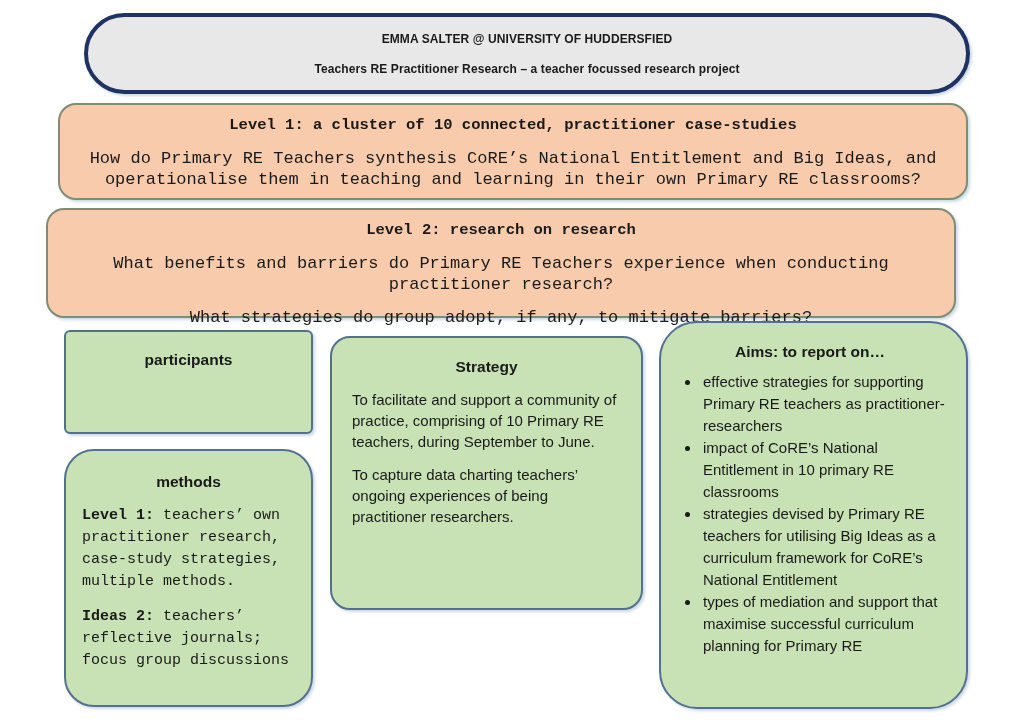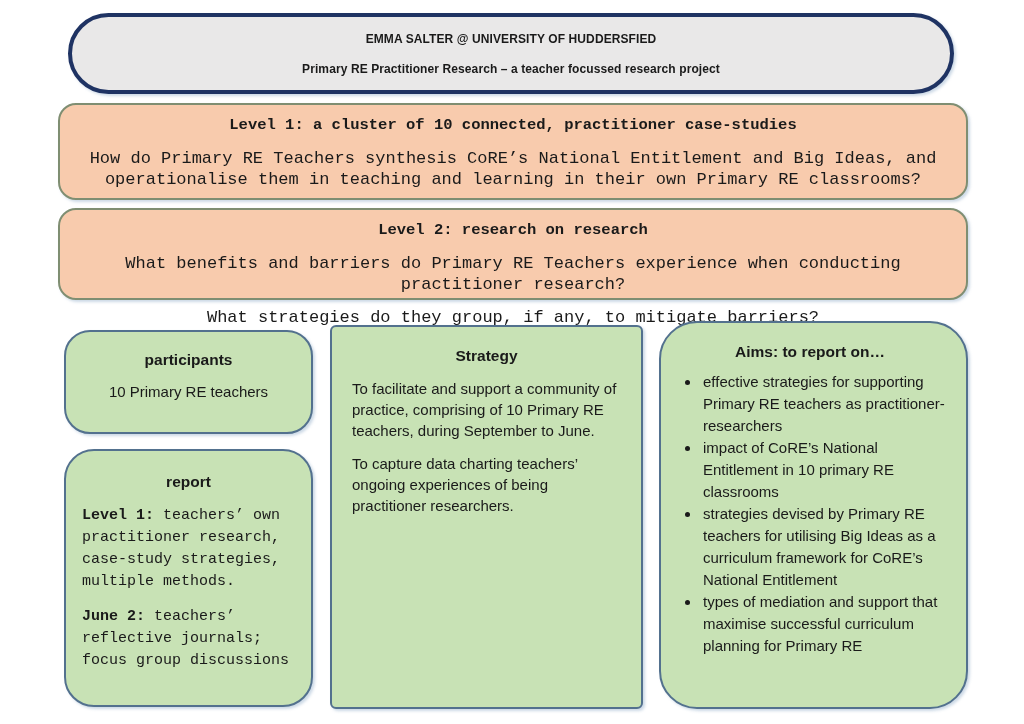--- a/index.html
+++ b/index.html
@@ -11,94 +11,93 @@
     --green-border:#53718e;
     --text:#1a1a1a;
   }
   html,body{margin:0;padding:0;background:#ffffff;}
   body{font-family:"Liberation Sans",sans-serif;color:var(--text);}
   .page{position:relative;width:1024px;height:724px;background:#ffffff;overflow:hidden;}
   .box{position:absolute;box-sizing:border-box;}
 
   
   .header{
-    left:68px;top:13px;width:886px;height:81px;
+    left:84px;top:13px;width:886px;height:81px;
     background:var(--header-fill);
     border:4px solid var(--navy-border);
     border-radius:42px;
     display:flex;flex-direction:column;justify-content:center;align-items:center;
     gap:16px;text-align:center;
     box-shadow:2px 2px 3px rgba(141,170,199,.45);
   }
   .header .hline{font-size:12px;font-weight:bold;letter-spacing:.1px;}
 
   
   .orange{
     background:var(--orange-fill);
     border:2px solid var(--orange-border);
     border-radius:18px;
     text-align:center;
     padding:10px 26px;
     box-shadow:2px 2px 3px rgba(141,170,199,.45);
     font-family:Liberation Mono, monospace;
   }
   .level1{left:58px;top:103px;width:910px;height:97px;}
-  .level2{left:58px;top:208px;width:910px;height:92px;}
+  .level2{left:46px;top:208px;width:910px;height:110px;}
   .box-title{font-weight:bold;font-size:15.5px;line-height:21px;}
   .orange p{margin:12px 0 0;font-size:17px;line-height:21px;}
 
   
   .green{
     background:var(--green-fill);
     border:2px solid var(--green-border);
     font-size:15px;line-height:21px;
     box-shadow:2px 2px 3px rgba(141,170,199,.45);
   }
   .green .box-title{text-align:center;}
-  .participants{left:64px;top:330px;width:249px;height:104px;border-radius:26px;padding:17px 10px;text-align:center;}
+  .participants{left:64px;top:330px;width:249px;height:104px;border-radius:6px;padding:17px 10px;text-align:center;}
   .participants p{margin:11px 0 0;}
   .methods{left:64px;top:449px;width:249px;height:258px;border-radius:30px;padding:20px 16px;}
   .methods p{margin:13px 0 0;line-height:22px;font-family:Liberation Mono, monospace;}
-  .strategy{left:330px;top:325px;width:313px;height:384px;border-radius:6px;padding:18px 20px;}
+  .strategy{left:330px;top:336px;width:313px;height:274px;border-radius:20px;padding:18px 20px;}
   .strategy p{margin:12px 0 0;}
   .aims{left:659px;top:321px;width:309px;height:388px;border-radius:38px;padding:18px 21px 18px 14px;}
   .aims ul{margin:9px 0 0;padding:0 0 0 26px;}
   .aims li{margin:0;padding-left:2px;line-height:22px;}
   .b{font-weight:bold;}
 </style>
 </head>
 <body>
 
 <div class="page">
 
   <div class="box header">
     <div class="hline">EMMA SALTER @ UNIVERSITY OF HUDDERSFIED</div>
-    <div class="hline">Primary RE Practitioner Research – a teacher focussed research project</div>
+    <div class="hline">Teachers RE Practitioner Research – a teacher focussed research project</div>
   </div>
 
   <div class="box orange level1">
     <div class="box-title">Level 1: a cluster of 10 connected, practitioner case-studies</div>
     <p>How do Primary RE Teachers synthesis CoRE’s National Entitlement and Big Ideas, and operationalise them in teaching and learning in their own Primary RE classrooms?</p>
   </div>
 
   <div class="box orange level2">
     <div class="box-title">Level 2: research on research</div>
     <p>What benefits and barriers do Primary RE Teachers experience when conducting practitioner research?</p>
-    <p>What strategies do they group, if any, to mitigate barriers?</p>
+    <p>What strategies do group adopt, if any, to mitigate barriers?</p>
   </div>
 
   <div class="box green participants">
     <div class="box-title">participants</div>
-    <p>10 Primary RE teachers</p>
   </div>
 
   <div class="box green methods">
-    <div class="box-title">report</div>
+    <div class="box-title">methods</div>
     <p><span class="b">Level 1:</span> <span>teachers’ own practitioner research, case-study strategies, multiple methods.</span></p>
-    <p><span class="b">June 2:</span> <span>teachers’ reflective journals; focus group discussions</span></p>
+    <p><span class="b">Ideas 2:</span> <span>teachers’ reflective journals; focus group discussions</span></p>
   </div>
 
   <div class="box green strategy">
     <div class="box-title">Strategy</div>
     <p>To facilitate and support a community of practice, comprising of 10 Primary RE teachers, during September to June.</p>
     <p>To capture data charting teachers’ ongoing experiences of being practitioner researchers.</p>
   </div>
 
   <div class="box green aims">
     <div class="box-title">Aims: to report on…</div>

